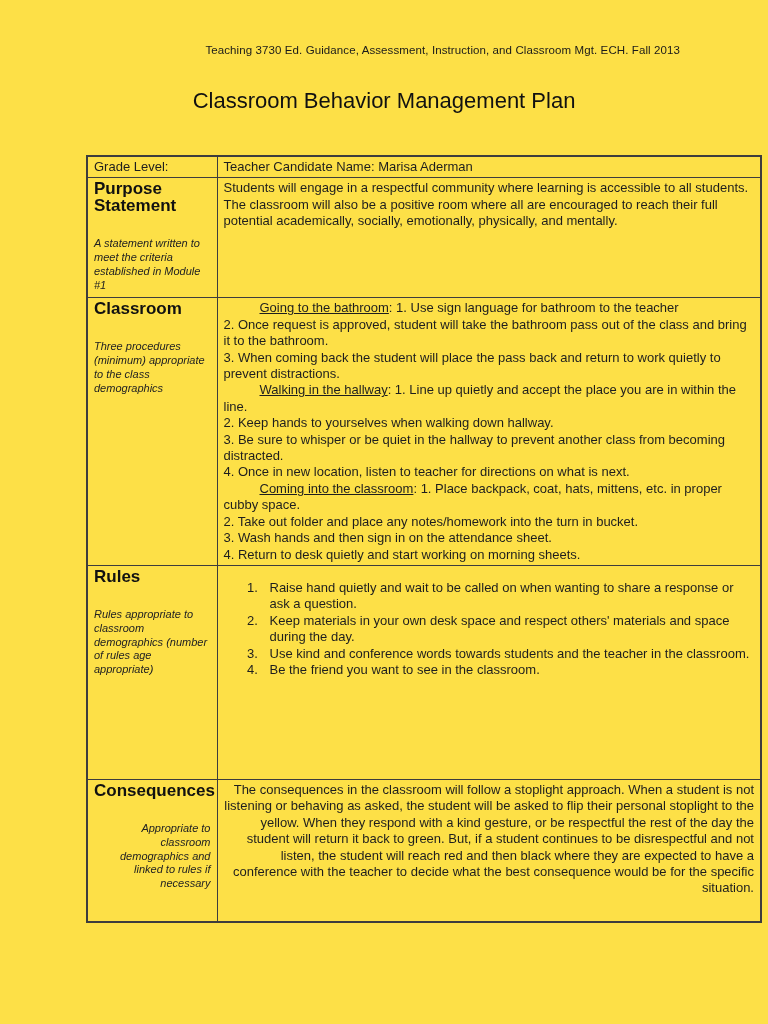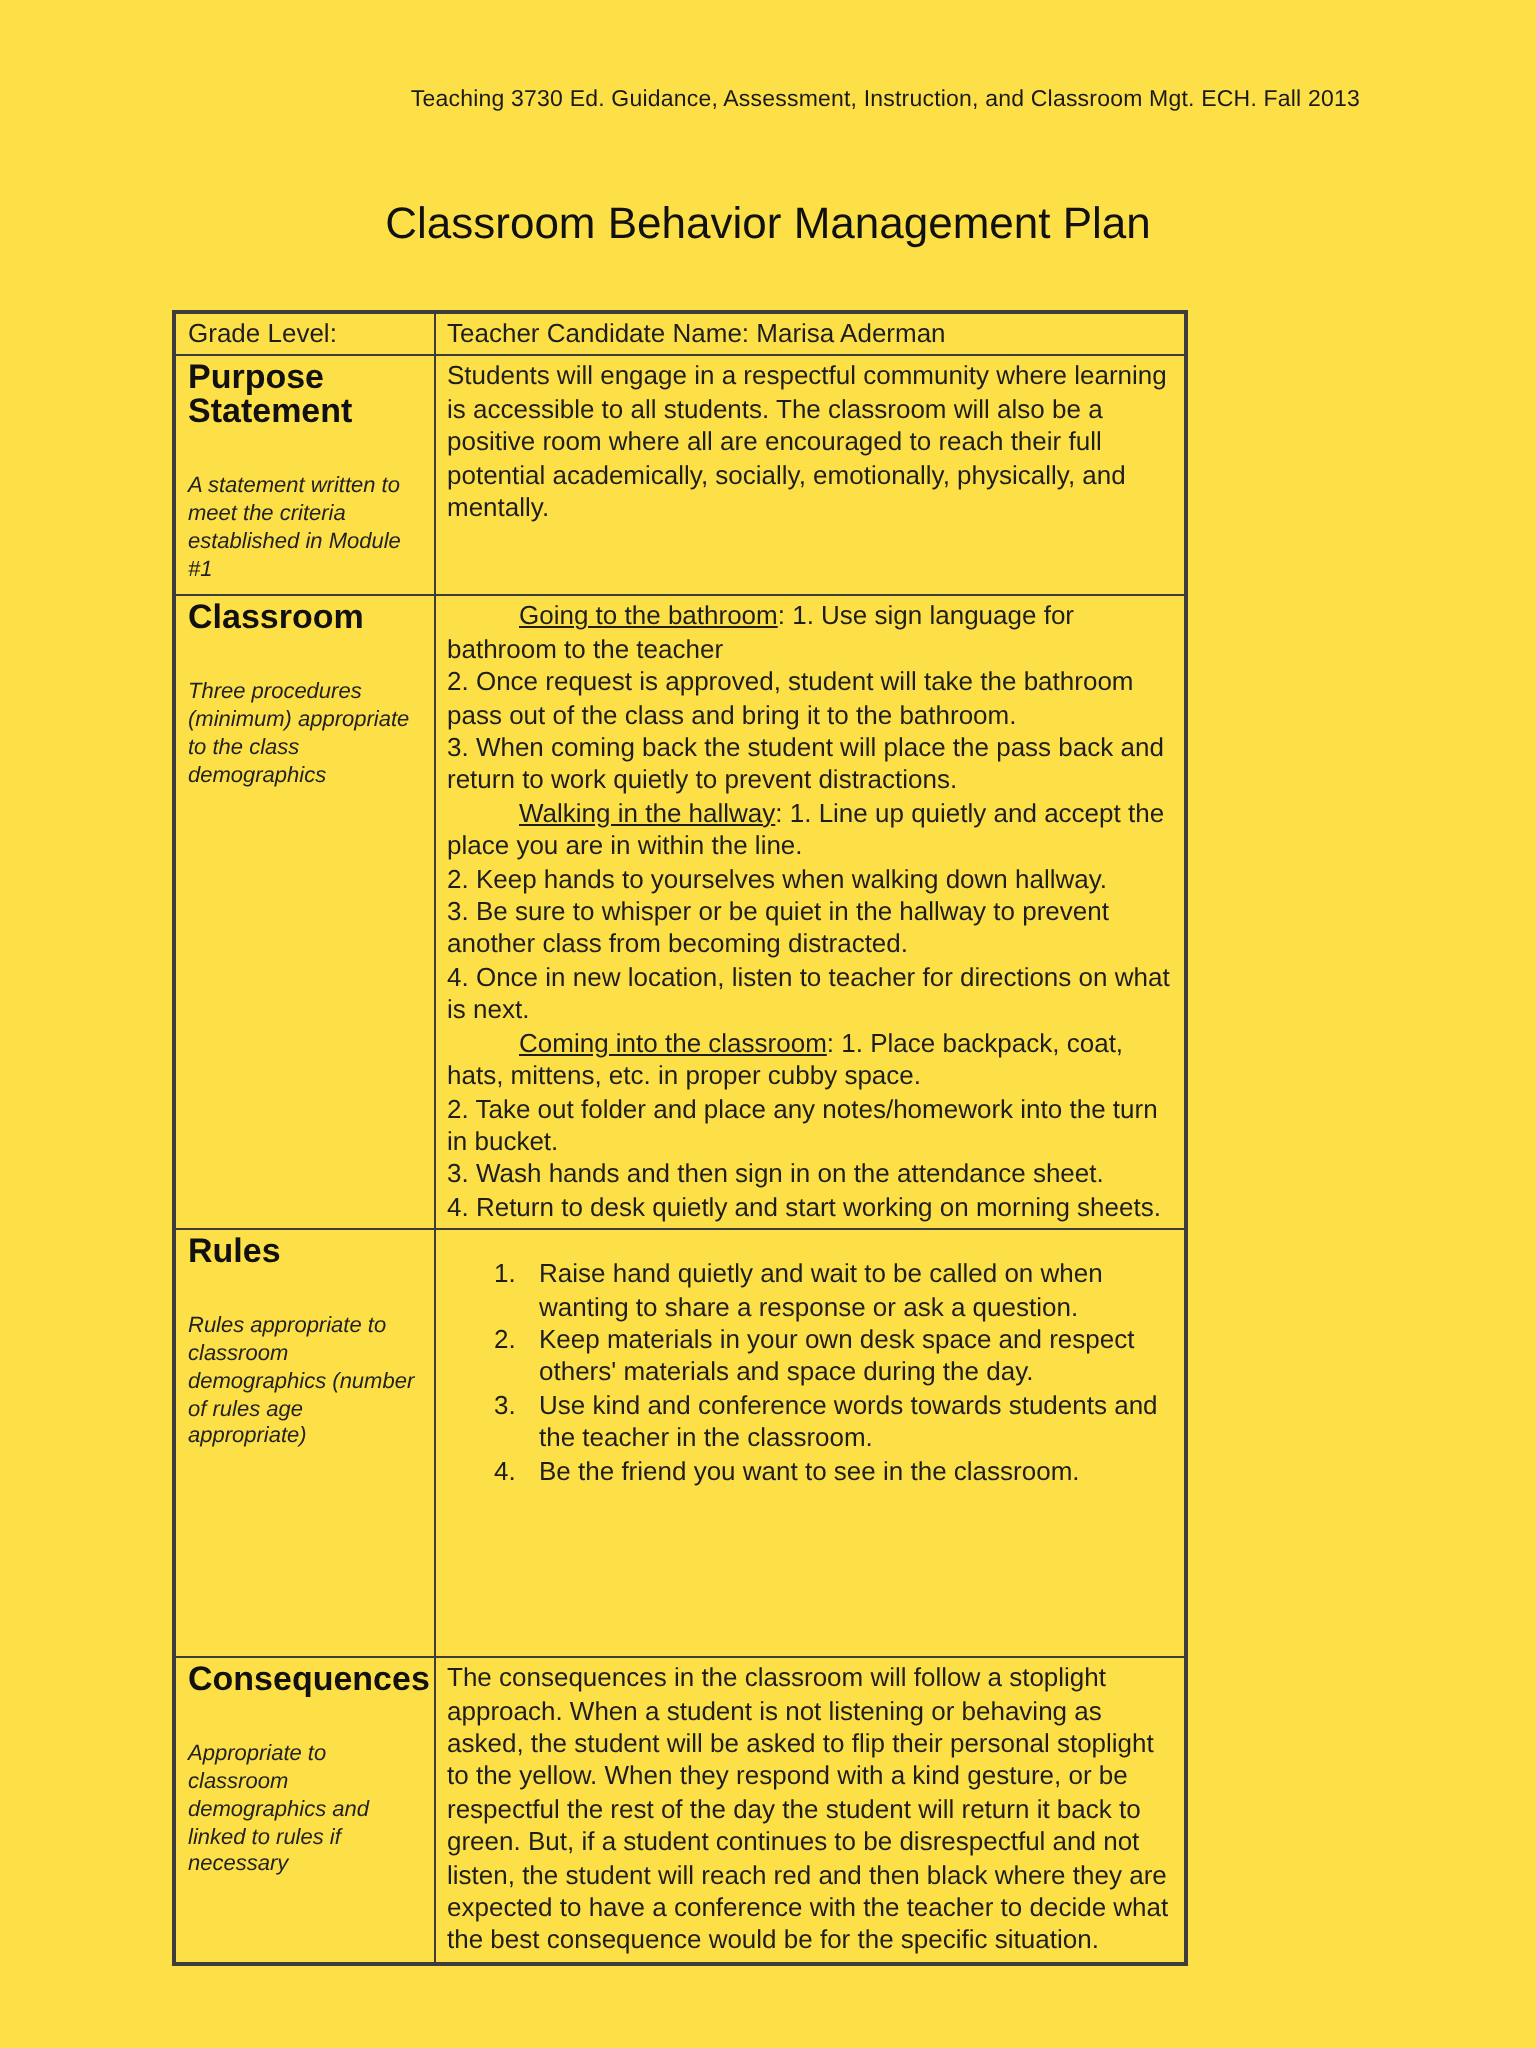--- a/index.html
+++ b/index.html
@@ -17,50 +17,50 @@
     position: absolute;
     top: 44px;
     right: 88px;
     font-size: 11.5px;
     letter-spacing: 0.1px;
     color: #1a1a1a;
     white-space: nowrap;
   }
   .doc-title {
     position: absolute;
-    top: 99px;
+    top: 88px;
     left: 0;
     width: 100%;
     text-align: center;
     font-size: 22px;
     font-weight: 500;
     color: #111;
   }
   table.plan-table {
     position: absolute;
     left: 86px;
     top: 155px;
-    width: 508px;
+    width: 676px;
     border-collapse: collapse;
     table-layout: fixed;
     border: 2px solid #3d3d3d;
   }
   table.plan-table td {
     border: 1px solid #3d3d3d;
     vertical-align: top;
     padding: 2px 6px;
     font-size: 13px;
     line-height: 16.4px;
   }
   td.label-col { width: 130px; }
   tr.row-grade td { height: 18px; }
   tr.row-purpose td { height: 120px; }
   tr.row-procedures td { height: 263px; }
   tr.row-rules td { height: 214px; }
-  tr.row-consequences td { height: 143px; }
+  tr.row-consequences td { height: 143px; text-align: right; }
   .row-heading {
     font-weight: bold;
     font-size: 17px;
     line-height: 17px;
     color: #111;
   }
   .row-note {
     margin-top: 23px;
     font-style: italic;
     font-size: 11px;

